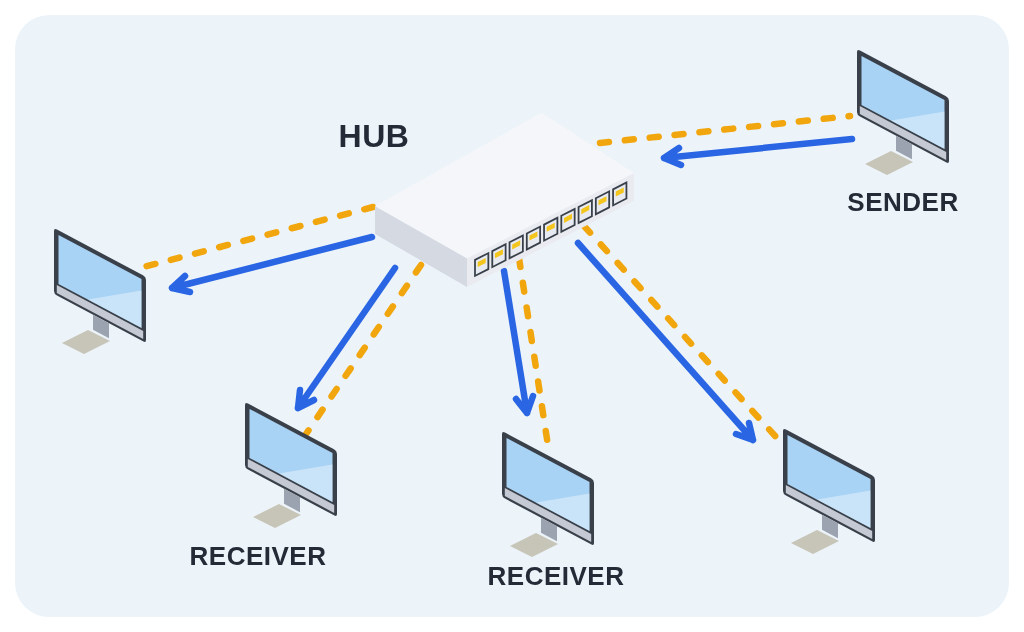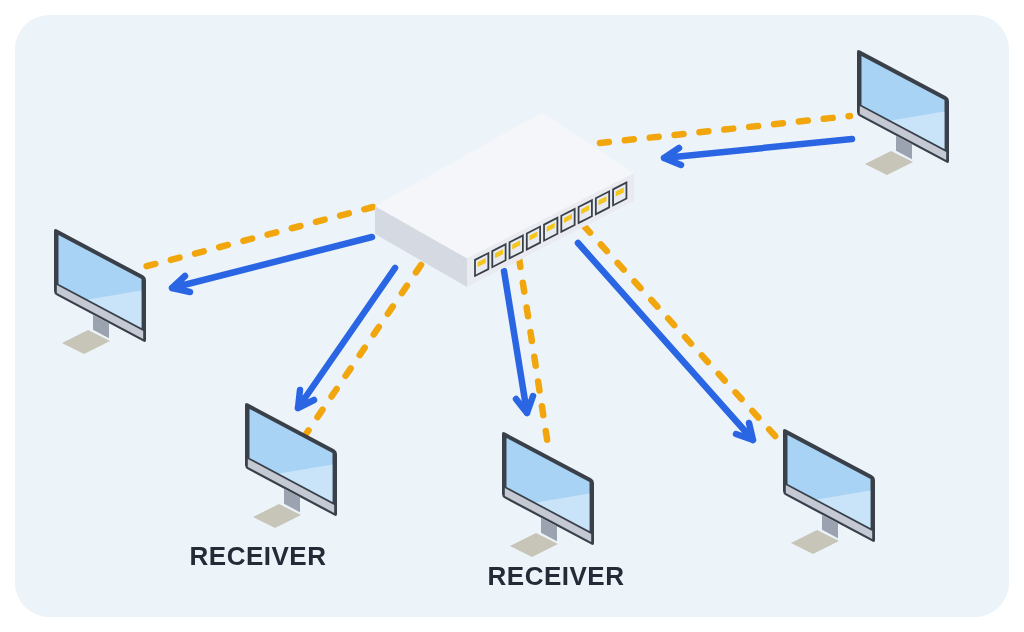--- a/index.html
+++ b/index.html
@@ -160,15 +160,17 @@
         <rect class="m-frame" x="0" y="0" width="92" height="66" rx="3"></rect>
         <rect class="m-screen" x="4.5" y="4.5" width="83" height="49"></rect>
         <polygon class="m-glare" points="87.5,16 87.5,53.5 34,53.5"></polygon>
         <rect class="m-chin" x="2.8" y="55.5" width="86.4" height="8"></rect>
         <rect class="m-stand" x="39" y="66" width="16" height="15"></rect>
       </g>
       <polygon class="m-base" points="8,115 34,102 56,113 30,126"></polygon>
     </svg>
   </div>
 
+  <div class="label hub" style="left:374px;top:118px">HUB</div>
+  <div class="label" style="left:903px;top:187px">SENDER</div>
   <div class="label" style="left:258px;top:541px">RECEIVER</div>
   <div class="label" style="left:556px;top:561px">RECEIVER</div>
 </div>
 
 </body></html>

